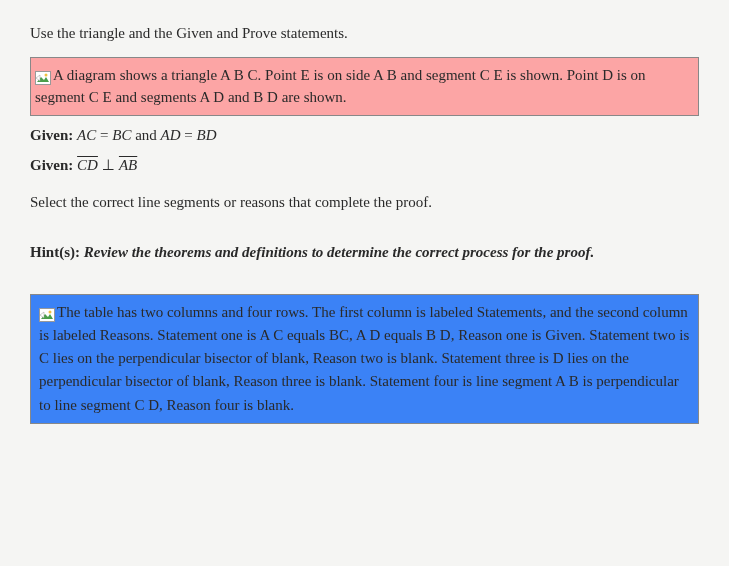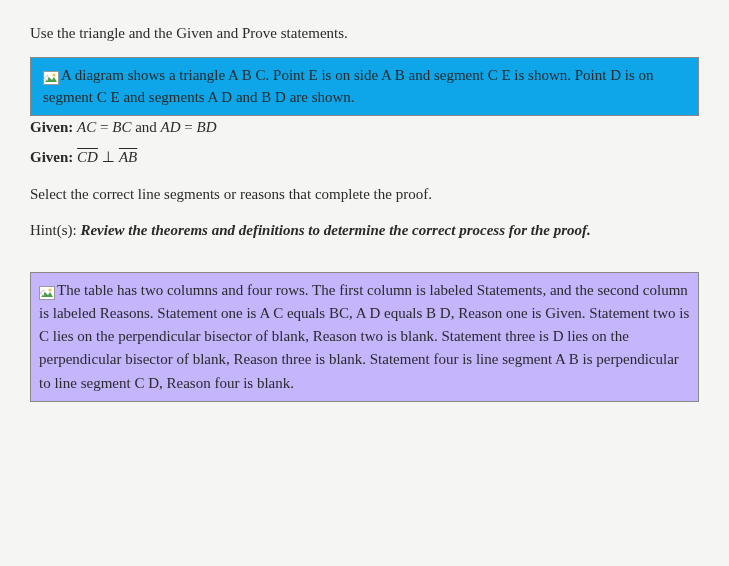--- a/index.html
+++ b/index.html
@@ -15,23 +15,23 @@
       padding: 22px 30px;
       color: #2a2a2a;
       font-size: 15px;
       line-height: 1.5;
     }
     .intro {
       margin-bottom: 12px;
     }
     .diagram-box {
       border: 1px solid #888;
-      padding: 6px 12px;
-      margin-bottom: 0;
-      background: #0ea5e9;
+      padding: 6px 4px;
+      margin-bottom: 8px;
+      background: #fca5a5;
     }
     .broken-img {
       display: inline-block;
       width: 16px;
       height: 14px;
       vertical-align: middle;
       margin-right: 2px;
       position: relative;
     }
     .given-prove {
@@ -46,36 +46,36 @@
     }
     .overline {
       text-decoration: overline;
       text-decoration-thickness: 1px;
     }
     .perp {
       font-family: Arial, sans-serif;
     }
     .select-text {
       margin-top: 14px;
-      margin-bottom: 14px;
+      margin-bottom: 28px;
     }
     .hints {
       margin-bottom: 30px;
     }
     .hints .hint-label {
-      font-weight: normal;
+      font-weight: bold;
     }
     .hints .hint-body {
       font-style: italic;
       font-weight: bold;
     }
     .table-box {
       border: 1px solid #888;
       padding: 6px 8px;
-      background: #c4b5fd;
+      background: #3b82f6;
       line-height: 1.55;
     }
   </style>
 </head>
 <body>
 
 <p class="intro">Use the triangle and the Given and Prove statements.</p>
 
 <div class="diagram-box">
   <span class="broken-img">

